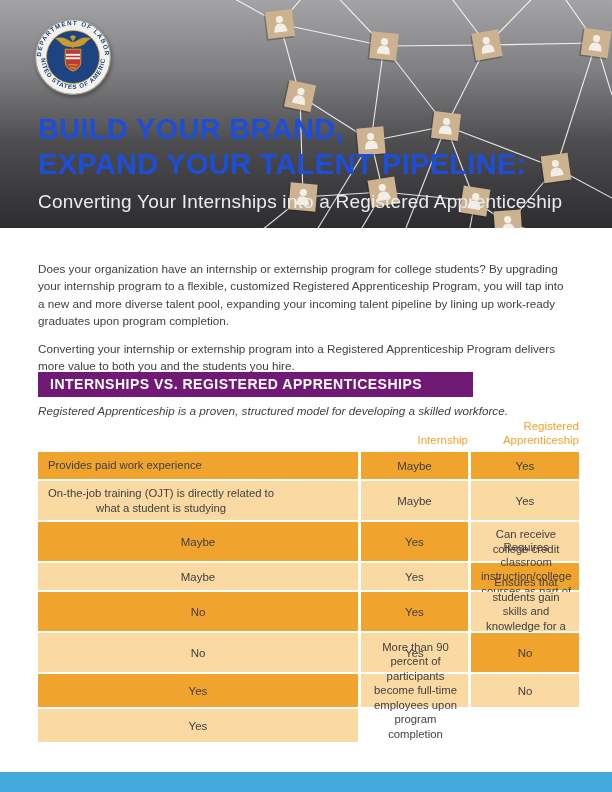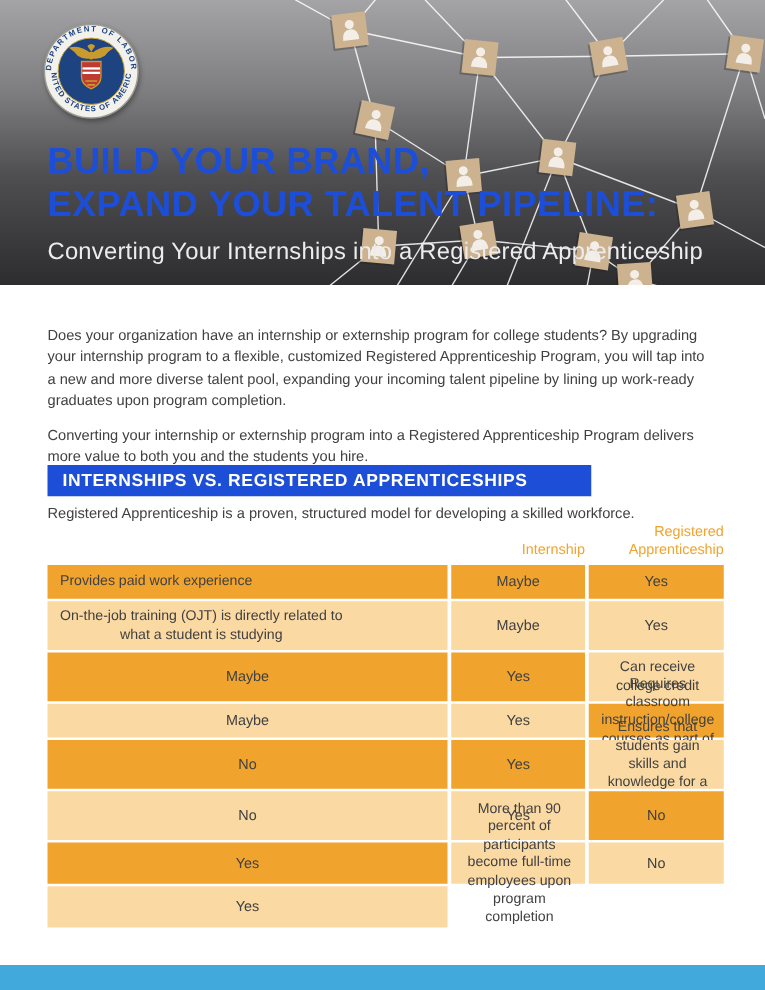--- a/index.html
+++ b/index.html
@@ -13,24 +13,24 @@
   .hero svg.bg{position:absolute;left:0;top:0;}
   .seal{position:absolute;left:34px;top:18px;width:78px;height:78px;filter:drop-shadow(1px 2px 2px rgba(0,0,0,.35));}
   .hero-text{position:absolute;left:38px;top:112px;}
   .hero-title{font-size:29px;font-weight:bold;color:#1d4ed8;line-height:35px;letter-spacing:.3px;margin:0;}
   .hero-sub{font-size:19px;font-weight:400;color:#ececee;margin-top:9px;letter-spacing:.2px;}
   
   .intro{position:absolute;left:38px;top:260px;width:545px;color:#414042;font-size:11.7px;line-height:17.3px;}
   .intro p{margin:0 0 11px 0;white-space:pre-line;}
   .banner{
     position:absolute;left:38px;top:372px;width:423px;height:25px;
-    background:#1d4ed8;color:#ffffff;font-weight:bold;font-size:14px;
+    background:#701a75;color:#ffffff;font-weight:bold;font-size:14px;
     line-height:25px;padding-left:12px;letter-spacing:.5px;
   }
-  .caption{position:absolute;left:38px;top:404px;width:545px;color:#414042;font-size:11.7px;}
+  .caption{position:absolute;left:38px;top:404px;width:545px;color:#414042;font-size:11.7px;font-style:italic;}
   
   .col-headers{position:absolute;left:0;top:420px;width:612px;height:30px;}
   .col-head{
     position:absolute;bottom:3px;text-align:right;color:#f0a42d;
     font-size:11.5px;line-height:14px;font-weight:400;
   }
   .col-head.c1{left:361px;width:107px;}
   .col-head.c2{left:471px;width:108px;}
   .cmp-table{
     position:absolute;left:38px;top:452px;

